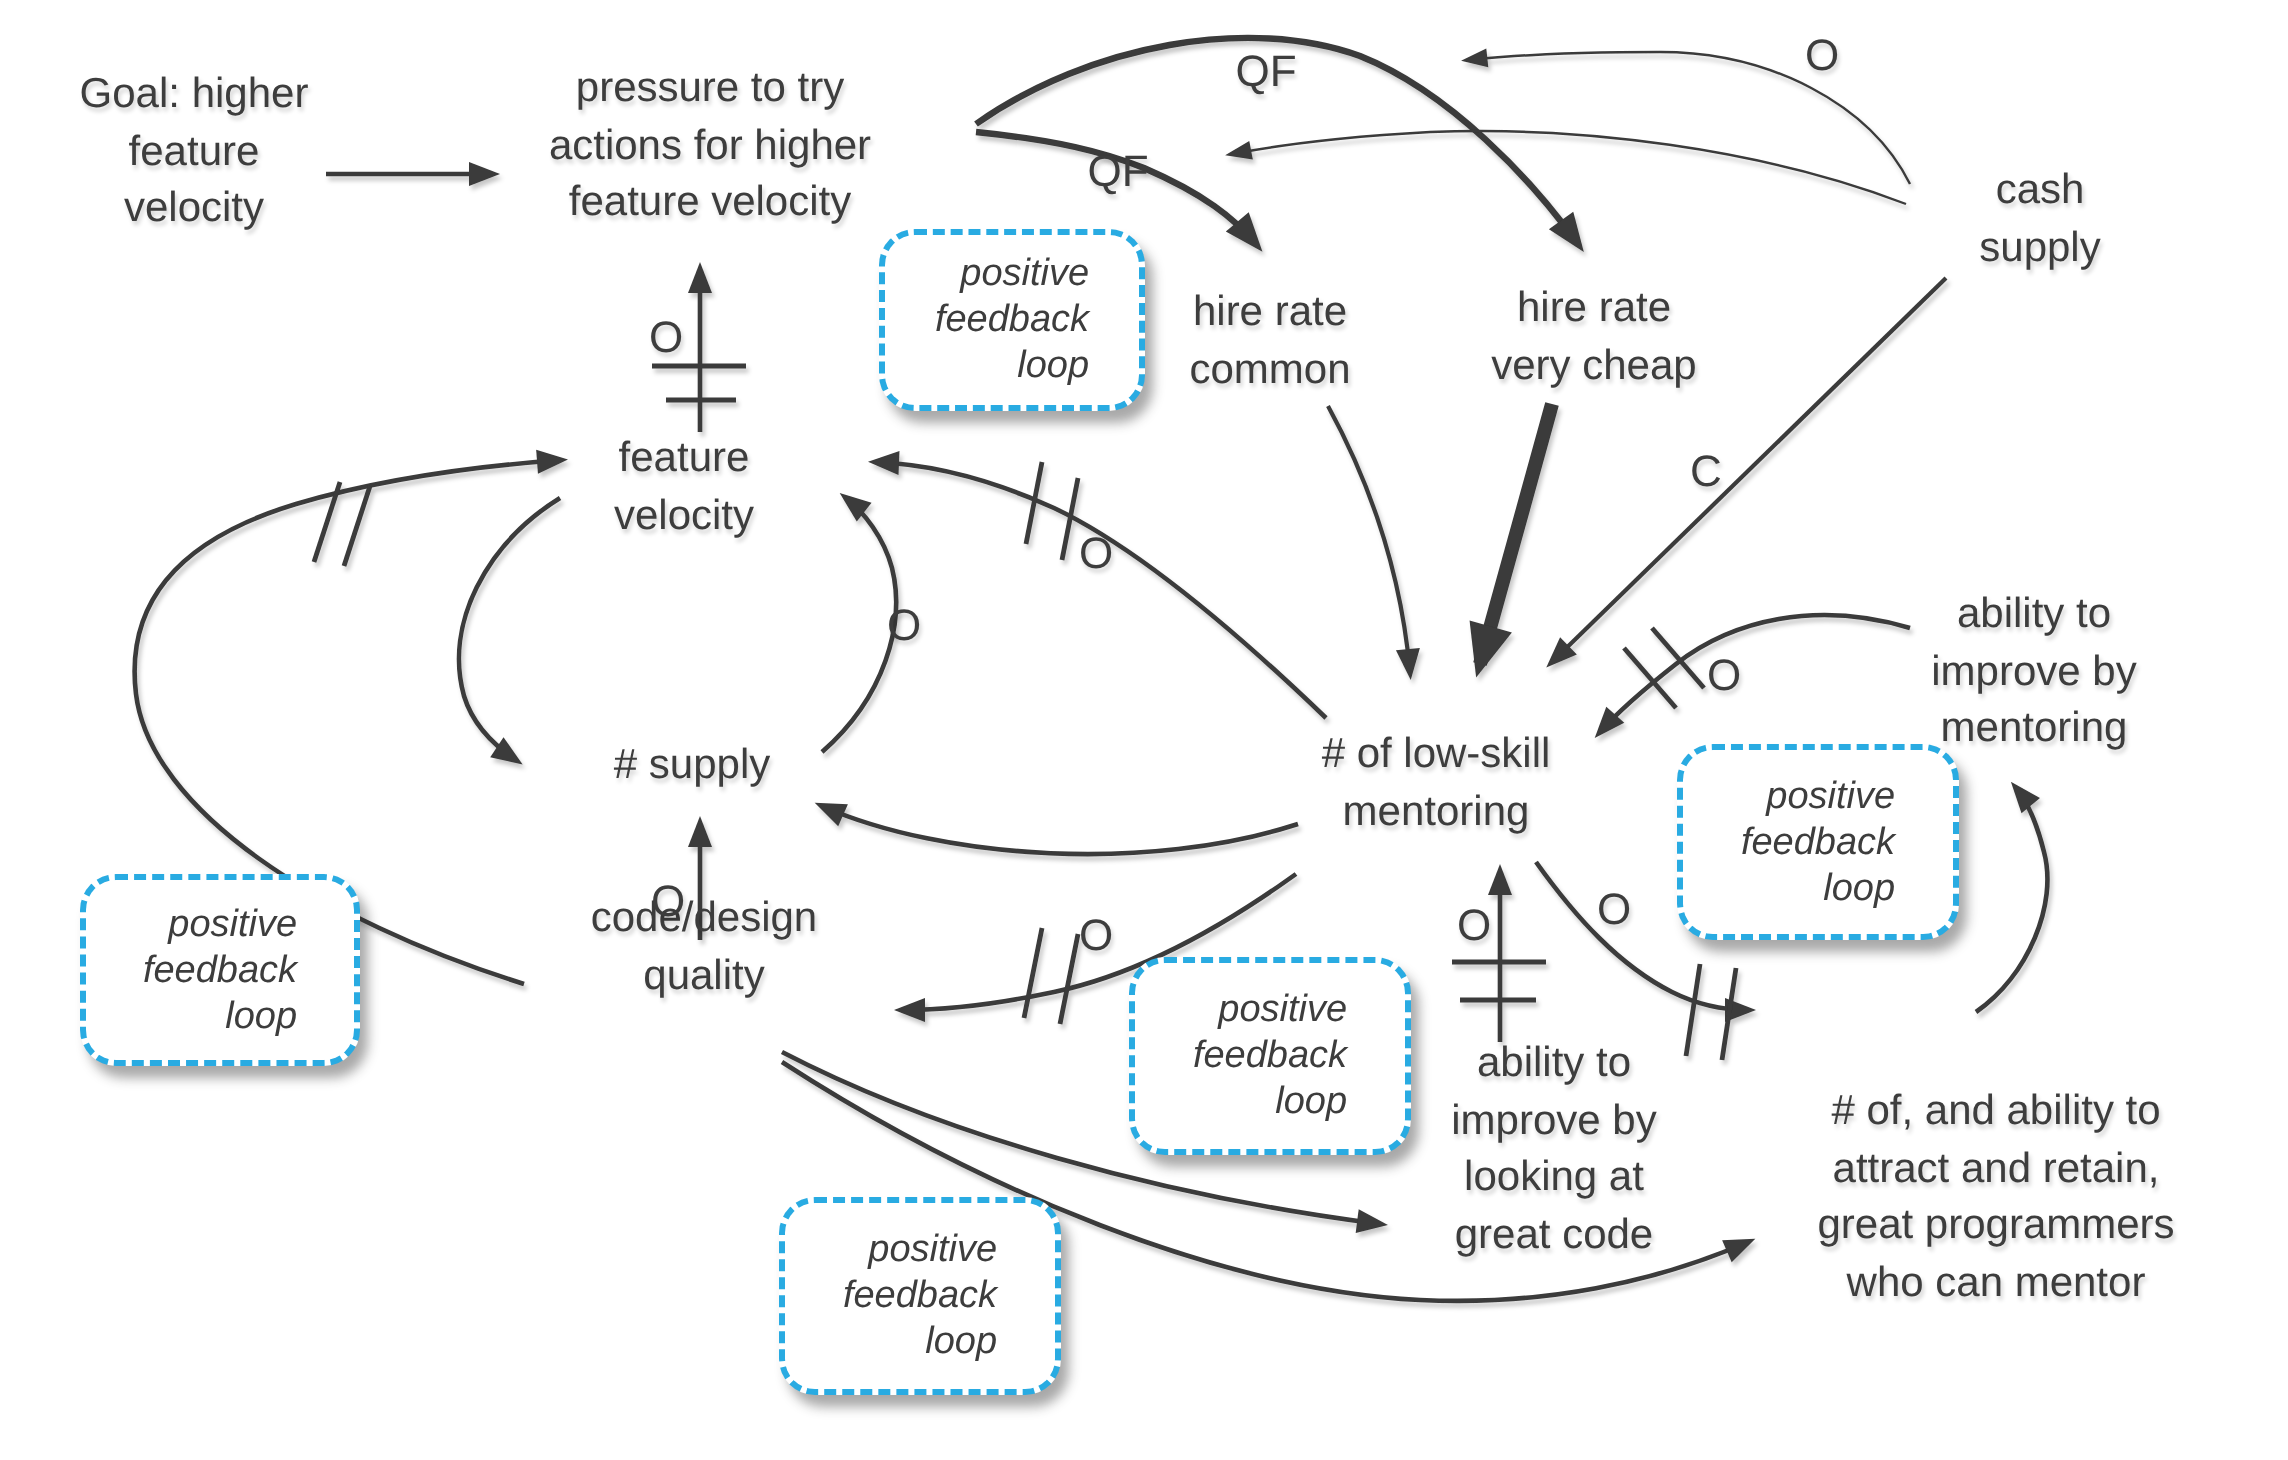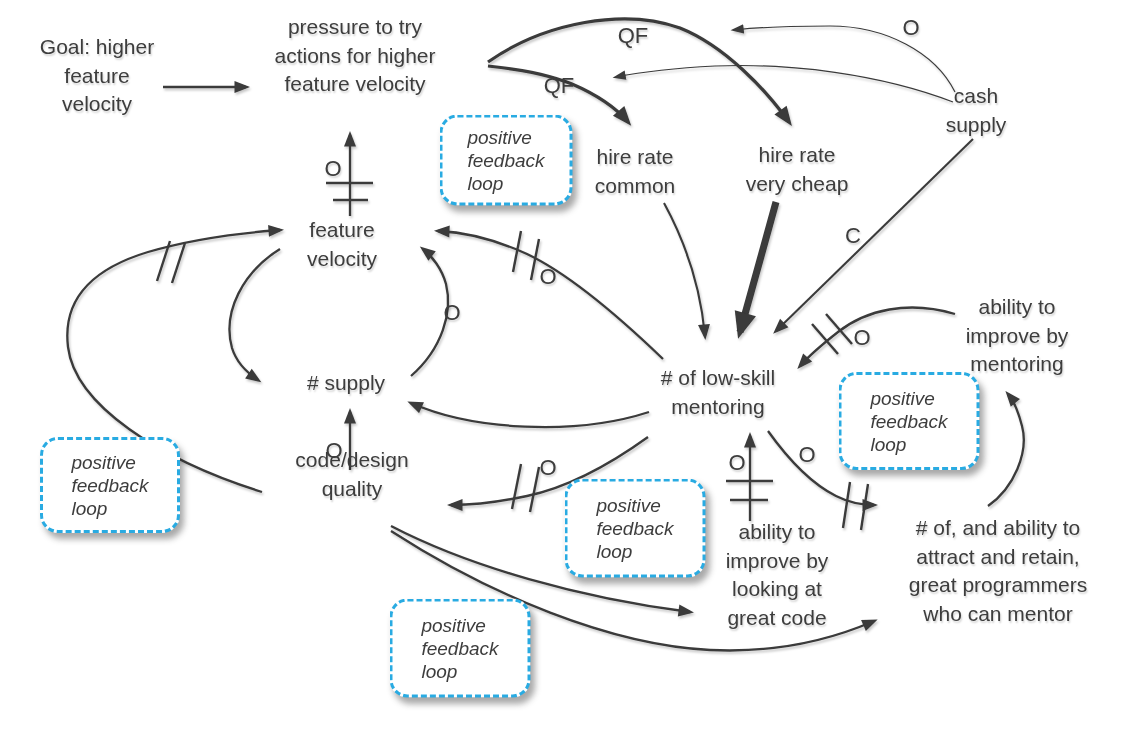--- a/index.html
+++ b/index.html
@@ -10,21 +10,21 @@
         white-space:pre-line;font-size:21px;line-height:28.5px;color:#3d3d3d;
         text-shadow:1px 2px 2px rgba(0,0,0,0.18);}
   .it{}
   .lbl{position:absolute;transform:translate(-50%,-50%);font-size:22px;color:#3d3d3d;
        text-shadow:1px 2px 2px rgba(0,0,0,0.18);}
   .loopbox{position:absolute;transform:translate(-50%,-50%);
        border:3px dashed #29ABE2;border-radius:18px;background:#ffffff;
        box-shadow:4px 6px 6px rgba(40,40,40,0.4);
        display:flex;align-items:center;justify-content:center;
        font-style:italic;font-size:19px;line-height:23px;
-       white-space:pre-line;text-align:left;color:#3d3d3d;}
+       white-space:pre-line;text-align:right;color:#3d3d3d;}
   svg path.link{fill:none;stroke:#3a3a3a;}
   svg line.delay{stroke:#3a3a3a;stroke-width:2.4;}
 </style>
 </head>
 <body>
 
 <svg id="diagram-svg" width="1144" height="730" viewBox="0 0 1144 730">
   <defs>
     <marker id="ah-std" markerUnits="userSpaceOnUse" markerWidth="17" markerHeight="13" refX="12" refY="6.5" orient="auto">
       <path d="M0.5,0.5 L16,6.5 L0.5,12.5 z" fill="#3a3a3a"></path>
@@ -85,44 +85,44 @@
     <line class="delay" x1="850" y1="482" x2="843" y2="528"></line>
     <line class="delay" x1="868" y1="484" x2="861" y2="530"></line>
     <line class="delay" x1="726" y1="481" x2="773" y2="481"></line>
     <line class="delay" x1="730" y1="500" x2="768" y2="500"></line>
   </g>
 </svg>
 
 <div class="node" style="left:97px;top:76px;width:160px"><span class="it">Goal</span><span>: higher
 feature
 velocity</span></div>
-<div class="node" style="left:355px;top:56px;width:200px"><span>pressure to try
+<div class="node" style="left:355px;top:73px;width:200px"><span>pressure to try
 actions for higher
 feature velocity</span></div>
 <div class="node" style="left:635px;top:171px;width:130px"><span>hire rate
 common</span></div>
 <div class="node" style="left:797px;top:169px;width:140px"><span>hire rate
 very cheap</span></div>
-<div class="node" style="left:976px;top:110px;width:110px"><span>cash
+<div class="node" style="left:1020px;top:110px;width:110px"><span>cash
 supply</span></div>
 <div class="node" style="left:342px;top:244px;width:120px"><span>feature
 velocity</span></div>
 <div class="node" style="left:346px;top:383px;width:130px"><span># supply</span></div>
 <div class="node" style="left:718px;top:392px;width:160px"><span># of low-skill
 mentoring</span></div>
 <div class="node" style="left:1017px;top:336px;width:140px"><span>ability to
 improve by
 mentoring</span></div>
 <div class="node" style="left:352px;top:474px;width:150px"><span>code/design
 quality</span></div>
 <div class="node" style="left:777px;top:575px;width:140px"><span>ability to
 improve by
 looking at
 great code</span></div>
-<div class="node" style="left:998px;top:571px;width:220px"><span># of, and ability to
+<div class="node" style="left:998px;top:599px;width:220px"><span># of, and ability to
 attract and retain,
 great programmers
 who can mentor</span></div>
 
 <span class="lbl" style="left:633px;top:36px">QF</span>
 <span class="lbl" style="left:559px;top:86px">QF</span>
 <span class="lbl" style="left:911px;top:28px">O</span>
 <span class="lbl" style="left:853px;top:236px">C</span>
 <span class="lbl" style="left:333px;top:169px">O</span>
 <span class="lbl" style="left:548px;top:277px">O</span>

